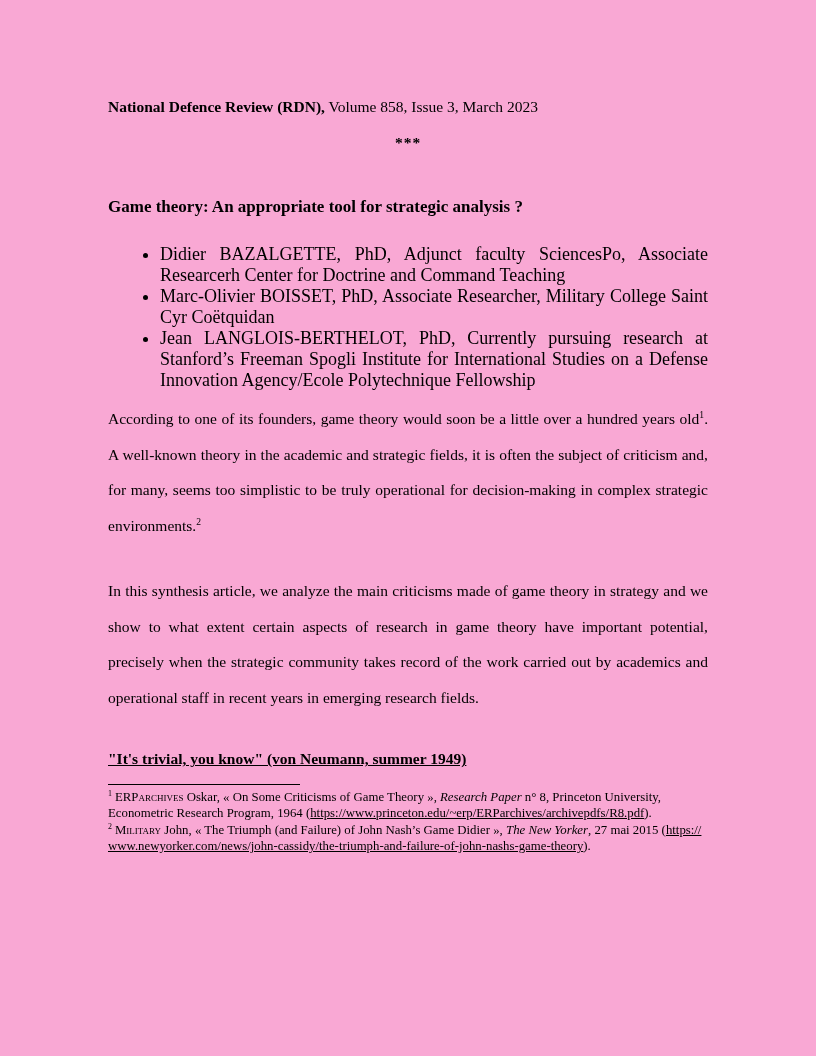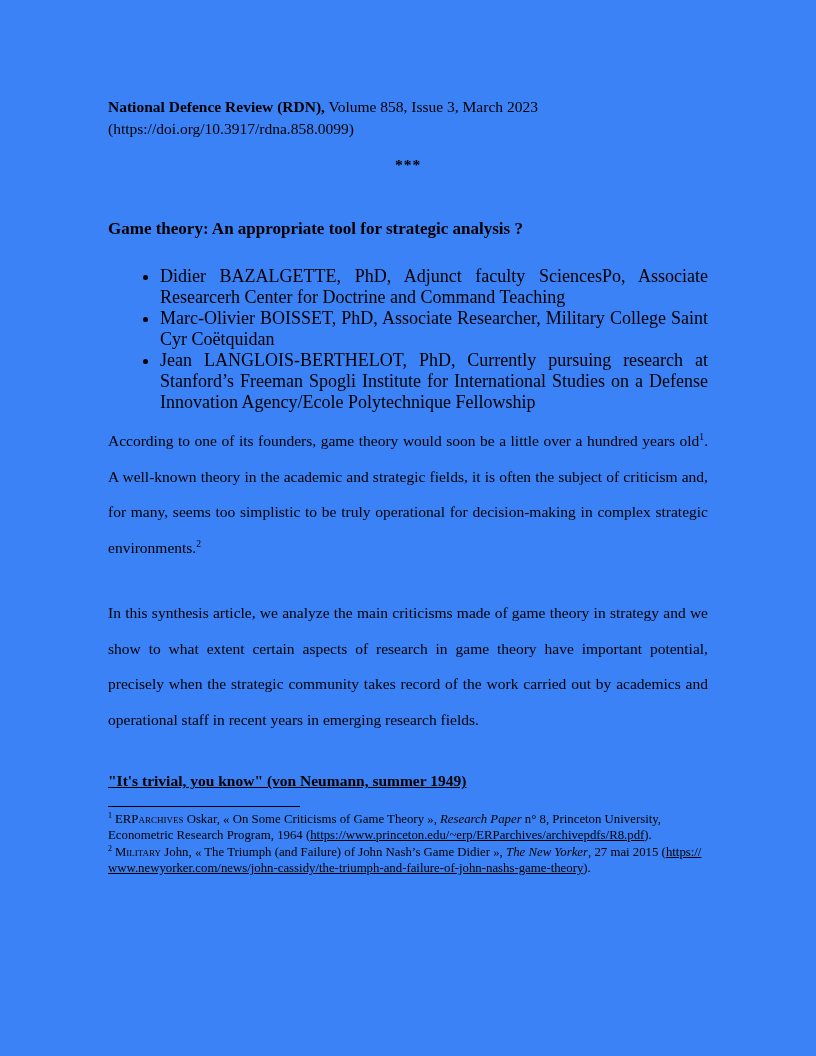--- a/index.html
+++ b/index.html
@@ -5,21 +5,21 @@
   html, body {
     margin: 0;
     padding: 0;
     background: #e8e8e8;
   }
   .page {
     position: relative;
     width: 816px;
     height: 1056px;
     margin: 0 auto;
-    background: #3b82f6;
+    background: #f9a8d4;
     box-sizing: border-box;
     padding: 96px 108px 0 108px;
     font-family: "Liberation Serif", "DejaVu Serif", serif;
     color: #000000;
     overflow: hidden;
   }
   
   .journal-header p {
     margin: 0;
     font-size: 15.5px;
@@ -99,21 +99,20 @@
     cursor: pointer;
   }
 </style>
 </head>
 <body>
 
 <div class="page">
 
   <header class="journal-header">
     <p><span class="journal-name">National Defence Review (RDN),</span><span> Volume 858, Issue 3, March 2023</span></p>
-    <p>(https://doi.org/10.3917/rdna.858.0099)</p>
   </header>
 
   <p class="stars">***</p>
 
   <h1 class="article-title">Game theory: An appropriate tool for strategic analysis ?</h1>
 
   <ul class="authors">
     <li>Didier BAZALGETTE, PhD, Adjunct faculty SciencesPo, Associate Researcerh Center for Doctrine and Command Teaching</li>
     <li>Marc-Olivier BOISSET, PhD, Associate Researcher, Military College Saint Cyr Coëtquidan</li>
     <li>Jean LANGLOIS-BERTHELOT, PhD, Currently pursuing research at Stanford’s Freeman Spogli Institute for International Studies on a Defense Innovation Agency/Ecole Polytechnique Fellowship</li>

